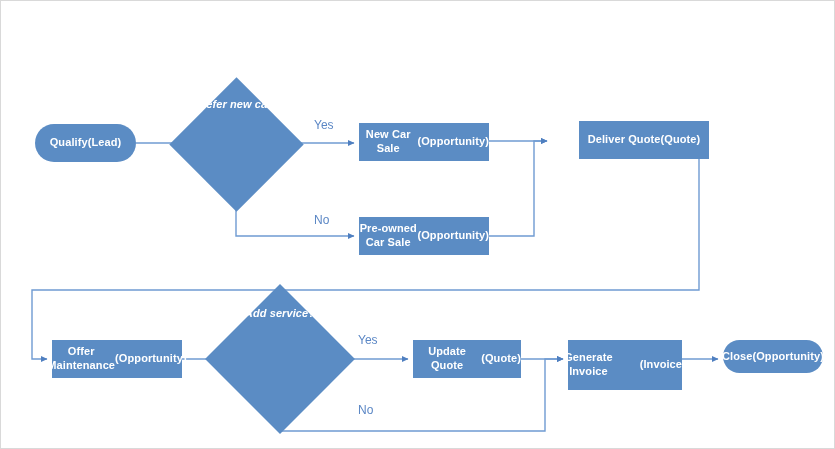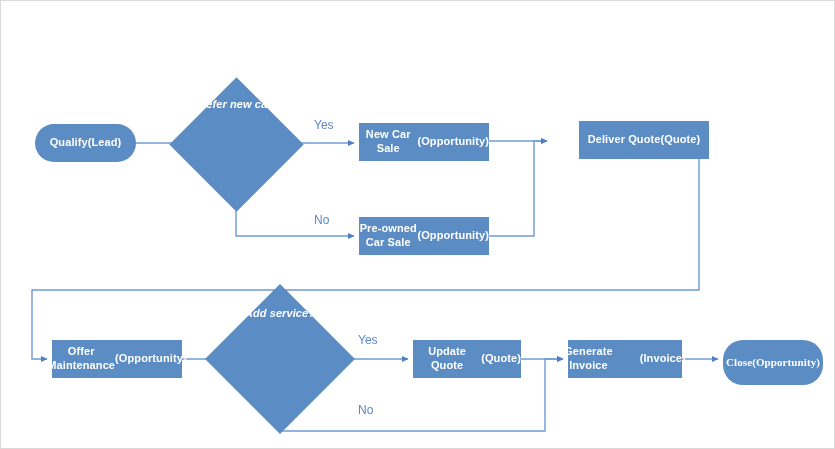--- a/index.html
+++ b/index.html
@@ -153,26 +153,26 @@
   <div class="diamond" style="left:226px;top:305px;width:106px;height:106px;">
     <span class="dshape"></span>
     <span class="dtext">Add service?</span>
   </div>
 
   <div class="node" style="left:412px;top:339px;width:108px;height:38px;">
     <span class="l1">Update Quote</span>
     <span class="l2">(Quote)</span>
   </div>
 
-  <div class="node" style="left:567px;top:339px;width:114px;height:38px;gap:27px;">
+  <div class="node" style="left:567px;top:339px;width:114px;height:50px;gap:27px;">
     <span class="l1">Generate Invoice</span>
     <span class="l2">(Invoice)</span>
   </div>
 
-  <div class="node terminator" style="left:722px;top:339px;width:100px;height:45px;font-family:Liberation Serif, serif;">
+  <div class="node terminator" style="left:722px;top:339px;width:100px;height:33px;">
     <span class="l1">Close</span>
     <span class="l2">(Opportunity)</span>
   </div>
 
   <div class="edge-label" style="left:313px;top:117px;">Yes</div>
   <div class="edge-label" style="left:313px;top:212px;">No</div>
   <div class="edge-label" style="left:357px;top:332px;">Yes</div>
   <div class="edge-label" style="left:357px;top:402px;">No</div>
 
 </div>

